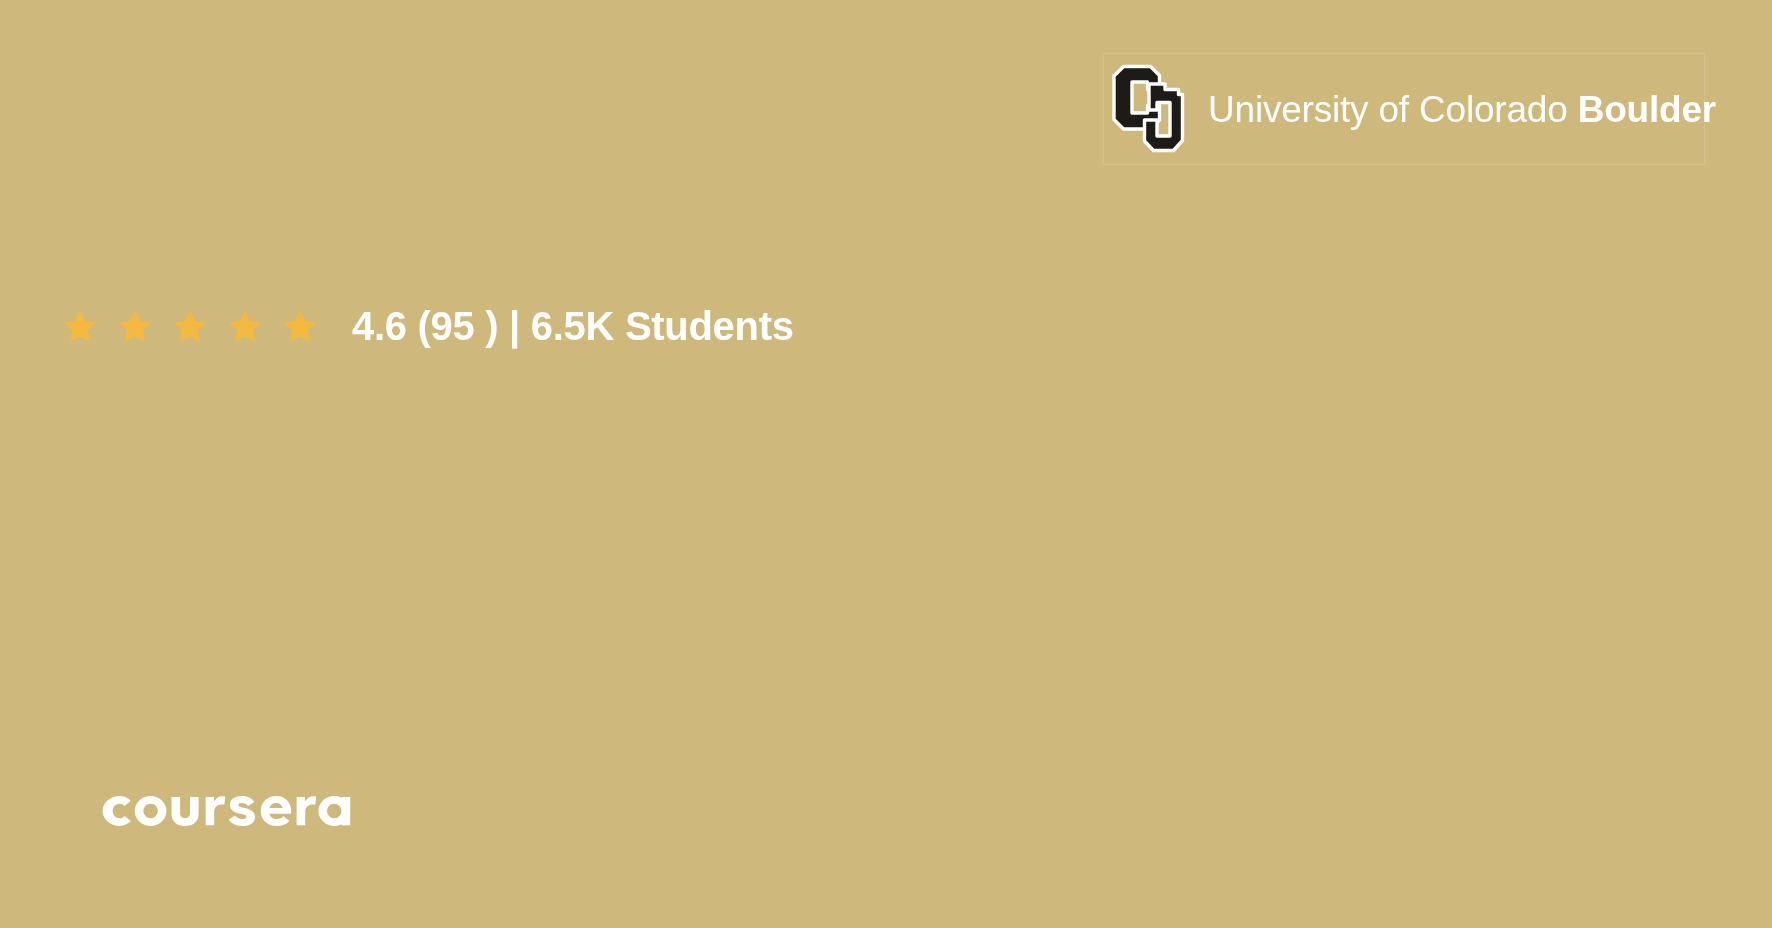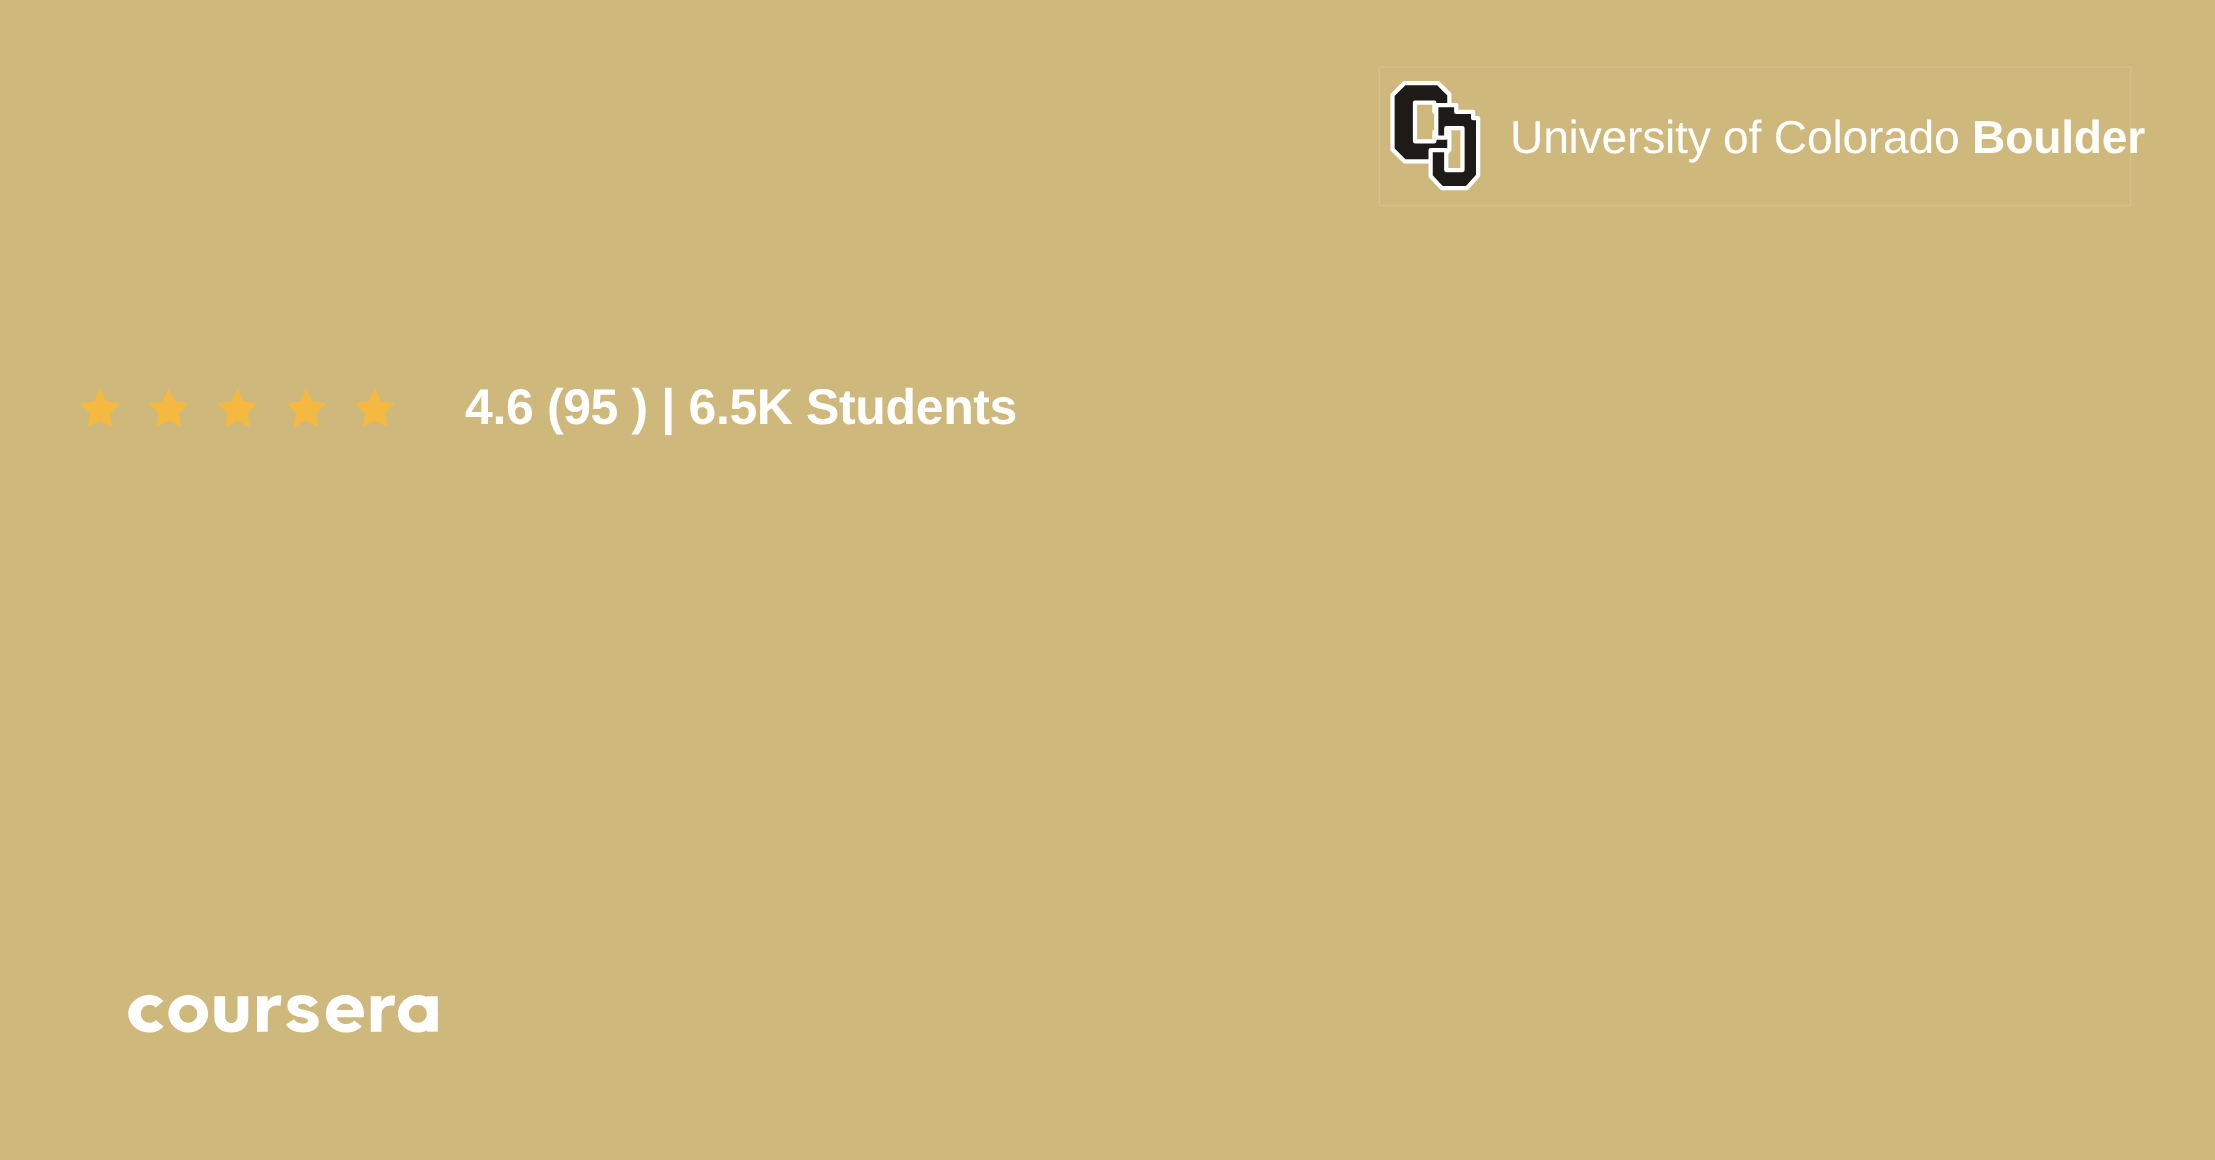--- a/index.html
+++ b/index.html
@@ -75,21 +75,21 @@
 
   .star {
     width: 34px;
     height: 34px;
     margin-right: 21px;
     display: block;
   }
   .star:last-child { margin-right: 0; }
 
   .rating-text {
-    margin-left: 55px;
+    margin-left: 35px;
     font-size: 40px;
     font-weight: 700;
     color: #ffffff;
     line-height: 46px;
     white-space: nowrap;
     letter-spacing: -0.3px;
   }
 
   
   .course-title {

